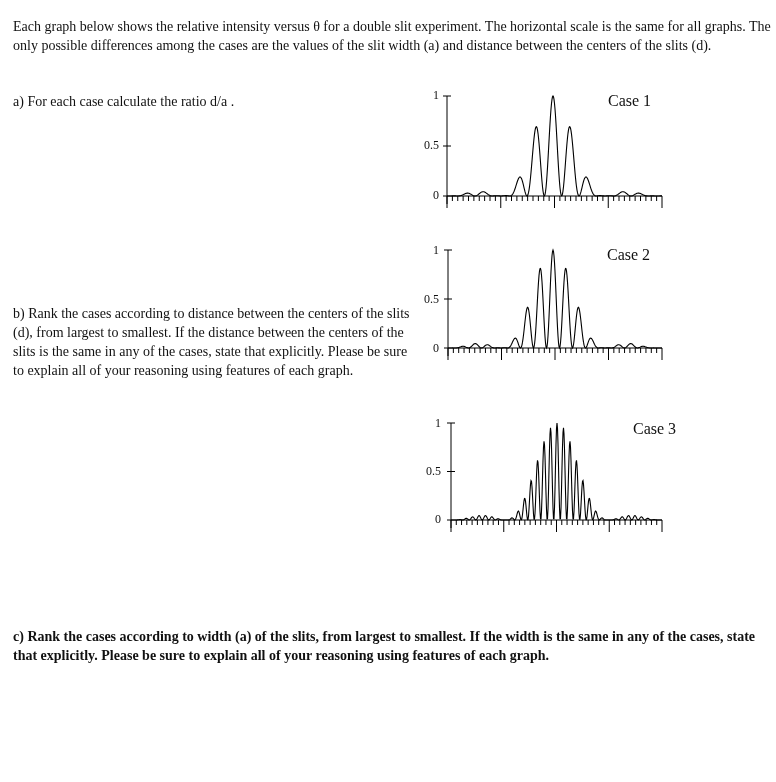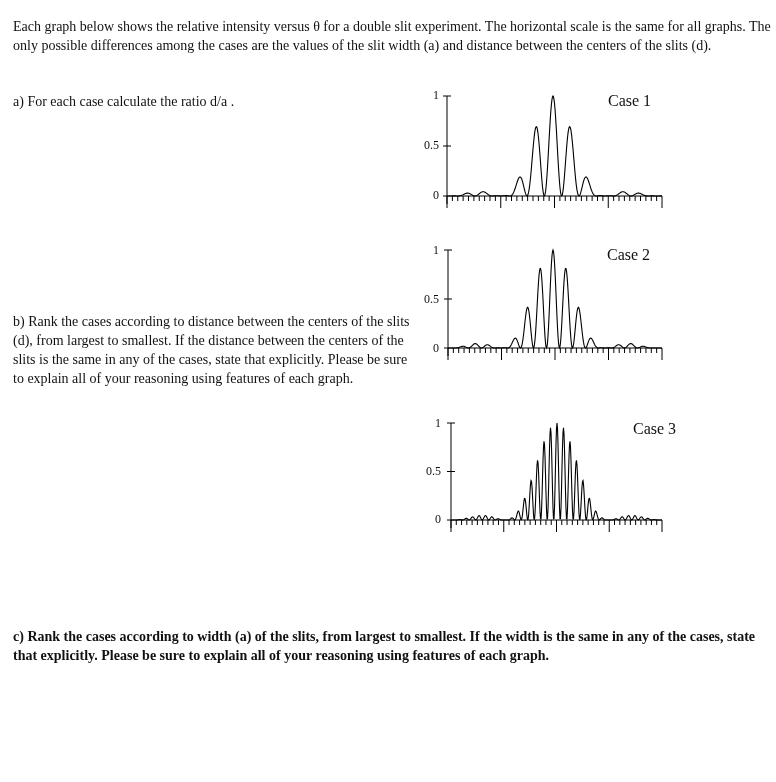--- a/index.html
+++ b/index.html
@@ -1,21 +1,21 @@
 <!DOCTYPE html>
 <html><head>
 <meta charset="utf-8">
 <style>
   html, body { margin:0; padding:0; background:#ffffff; }
   body { width:776px; height:782px; position:relative; overflow:hidden;
          font-family:"Liberation Serif", "DejaVu Serif", serif; color:#111; }
   .txt { position:absolute; font-size:14px; line-height:19px; }
   #intro { left:13px; top:17px; width:760px; }
   #qa { left:13px; top:92px; width:400px; }
-  #qb { left:13px; top:312px; width:400px; }
+  #qb { left:13px; top:304px; width:400px; }
   #qc { left:13px; top:627px; width:760px;font-weight:bold; }
   .graph { position:absolute; left:415px; width:270px; height:140px; }
   .graph svg { position:absolute; left:0; top:0; overflow:visible; }
   .caselabel { position:absolute; font-size:16px; }
   .ytick { position:absolute; font-size:12px; text-align:right; width:22px; }
 </style>
 </head>
 <body>
 
 <div class="txt" id="intro">Each graph below shows the relative intensity versus θ for a double slit experiment. The horizontal scale is the same for all graphs. The only possible differences among the cases are the values of the slit width (a) and distance between the centers of the slits (d).</div>

